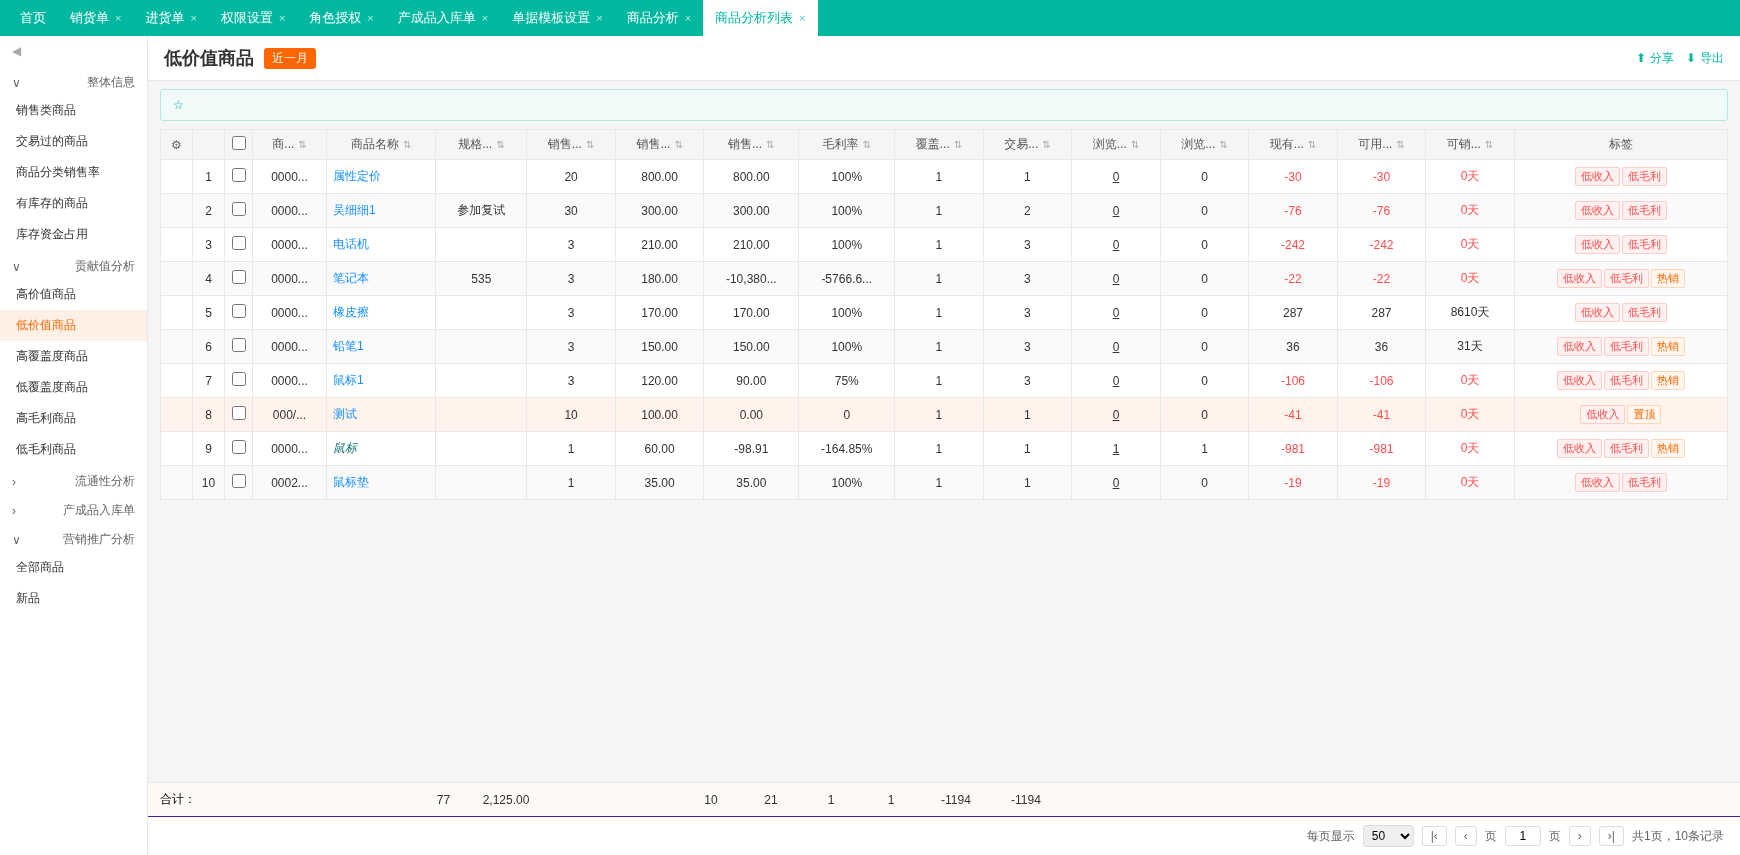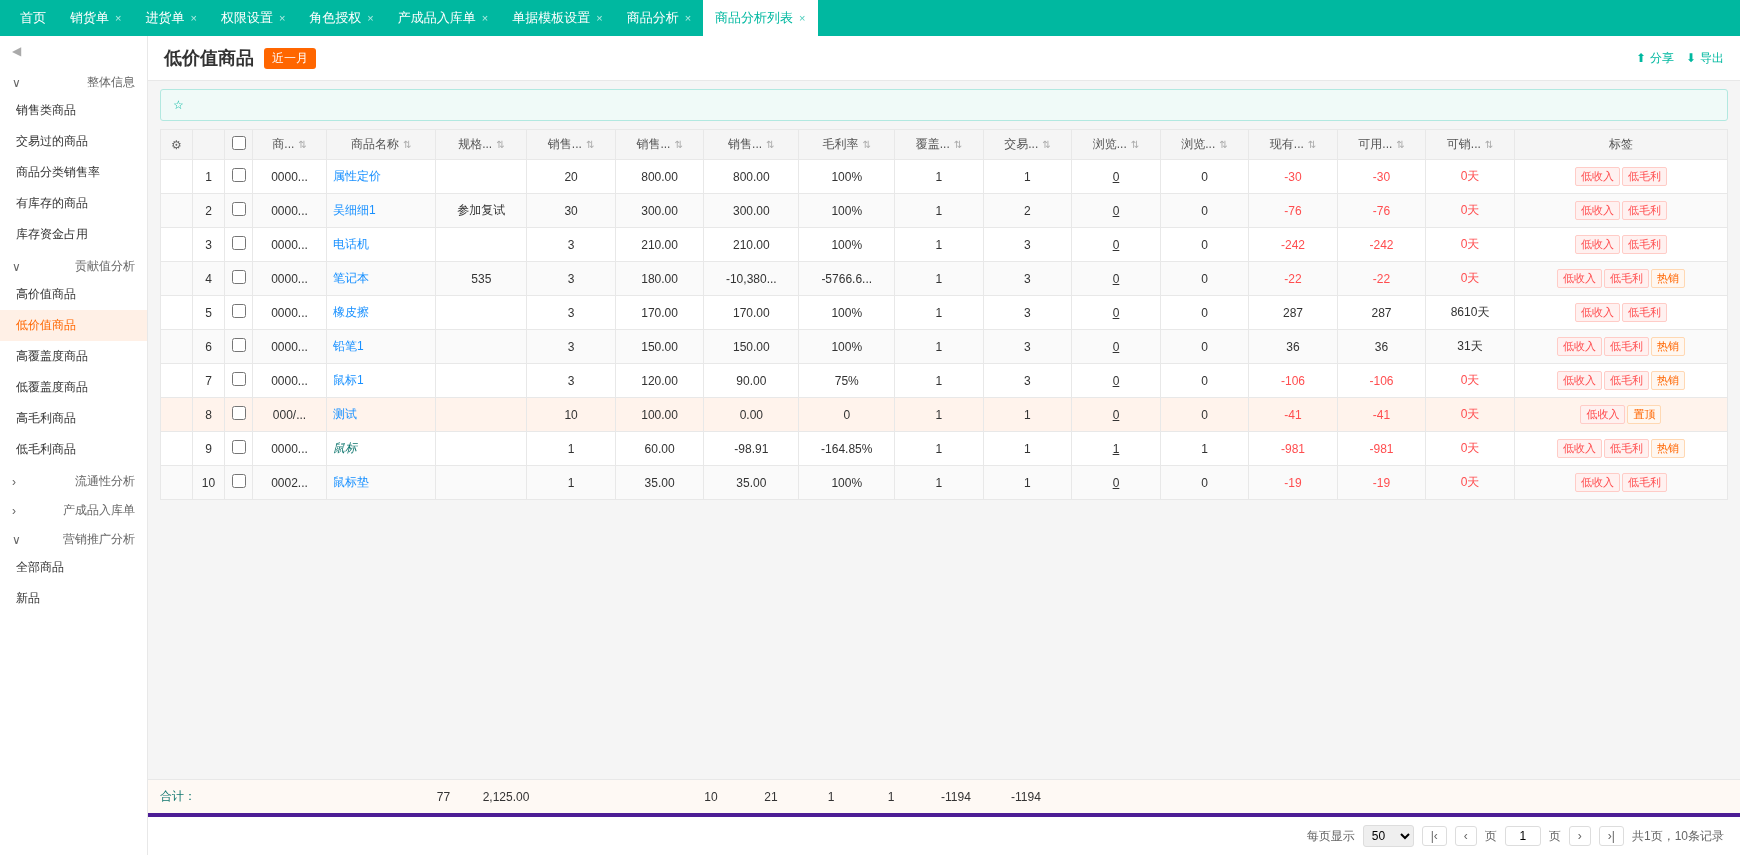--- a/index.html
+++ b/index.html
@@ -190,28 +190,28 @@
 
     
     .table-footer {
       background: #fef9f4;
       border-top: 1px solid #e8e8e8;
       padding: 8px 12px;
       display: flex;
       align-items: center;
       font-size: 12px;
     }
-    .footer-label { color: #0f766e; margin-right: 20px; }
+    .footer-label { color: #000000; margin-right: 20px; }
     .footer-values { display: flex; gap: 0; }
     .footer-cell { width: 80px; text-align: center; color: #333; }
 
     
     .pagination-bar {
       background: #fff;
-      border-top: 4px solid #4c1d95;
+      border-top: 1px solid #4c1d95;
       padding: 8px 16px;
       display: flex;
       align-items: center;
       justify-content: flex-end;
       gap: 8px;
       font-size: 12px;
     }
     .pagination-bar span { color: #666; }
     .page-size-select {
       border: 1px solid #ddd;

